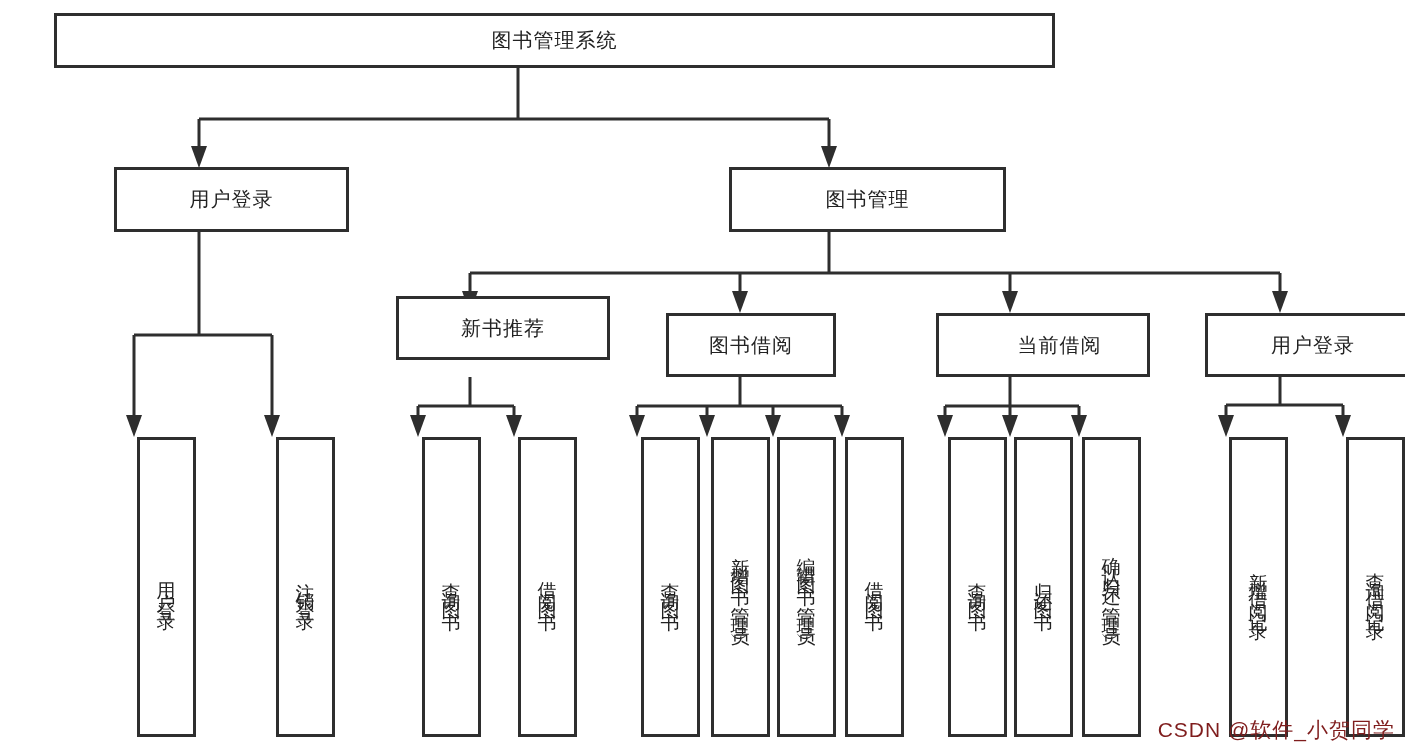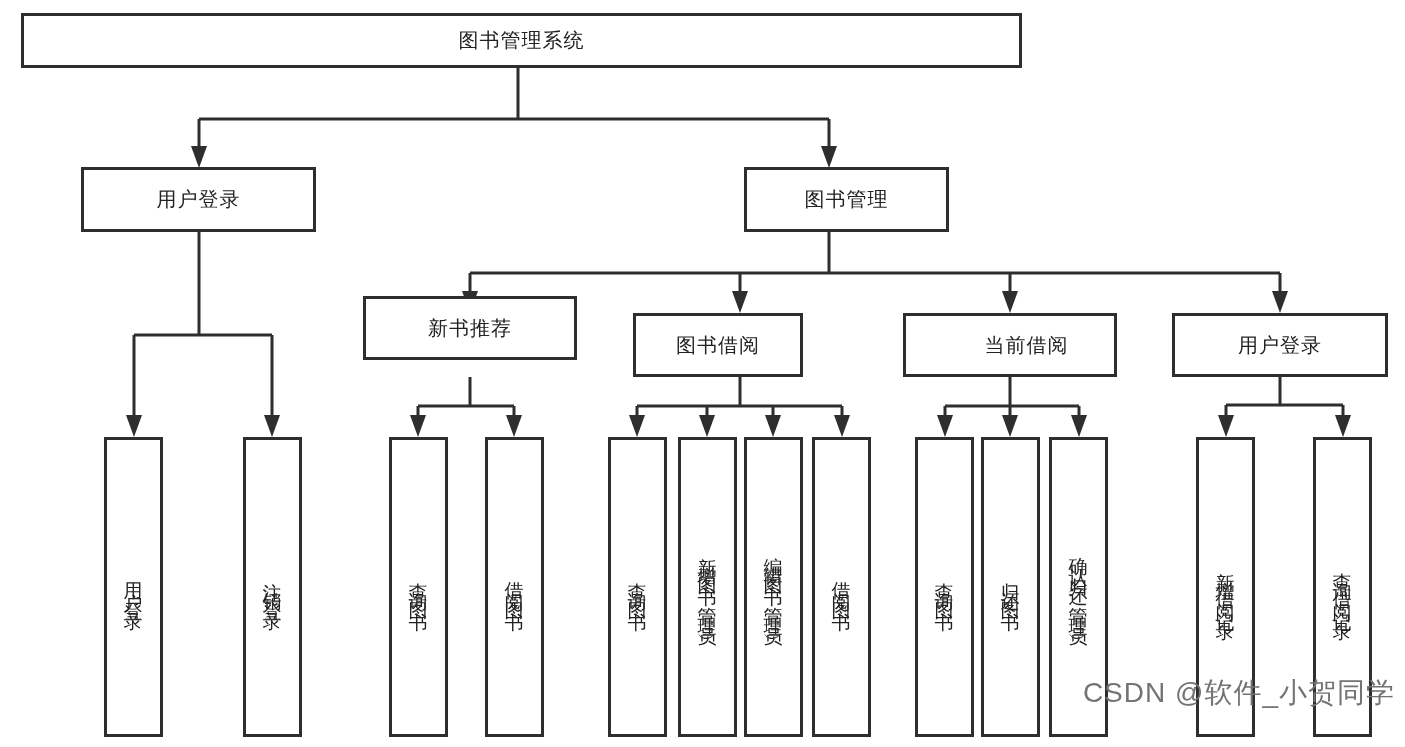--- a/index.html
+++ b/index.html
@@ -23,34 +23,35 @@
     background: #ffffff;
     border: 3px solid #2e2e2e;
     display: flex;
     align-items: center;
     justify-content: center;
     color: #222222;
     z-index: 1;
     font-size: 20px;
     letter-spacing: 1px;
     white-space: nowrap;
+    margin-left: 33px;
   }
   .leaf {
     writing-mode: vertical-lr;
     text-orientation: mixed;
     font-size: 19px;
     letter-spacing: 10px;
     line-height: 1;
     white-space: nowrap;
   }
   
   .n-root            { left: 21px;   top: 13px;  width: 1001px; height: 55px; }
   
   .n-user-login      { left: 81px;   top: 167px; width: 235px; height: 65px; }
-  .n-book-mgmt       { left: 744px;  top: 167px; width: 205px; height: 65px; }
+  .n-book-mgmt       { left: 696px;  top: 167px; width: 277px; height: 65px; }
   
   .n-new-book        { left: 363px;  top: 296px; width: 214px; height: 64px; }
   .n-book-borrow     { left: 633px;  top: 313px; width: 170px; height: 64px; }
   .n-current-borrow  { left: 903px;  top: 313px; width: 214px; height: 64px; padding-left: 33px; }
   .n-borrow-records  { left: 1172px; top: 313px; width: 216px; height: 64px; }
   
   .lf { top: 437px; width: 59px; height: 300px; }
   .l-user-login      { left: 104px; }
   .l-logout          { left: 243px; }
   .l-nb-query        { left: 389px; }
@@ -60,24 +61,24 @@
   .l-bb-edit         { left: 744px; }
   .l-bb-borrow       { left: 812px; }
   .l-cb-query        { left: 915px; }
   .l-cb-return       { left: 981px; }
   .l-cb-confirm      { left: 1049px; }
   .l-br-add          { left: 1196px; }
   .l-br-query        { left: 1313px; }
   .watermark {
     position: absolute;
     right: 10px;
-    top: 674px;
+    top: 716px;
     z-index: 2;
-    font-size: 28px;
-    color: #737373;
+    font-size: 21px;
+    color: #7f1d1d;
     letter-spacing: 1px;
     white-space: nowrap;
   }
 </style>
 </head>
 <body>
 
 <div class="canvas">
 
   <svg class="connector-layer" viewBox="0 0 1405 747" xmlns="http://www.w3.org/2000/svg">

